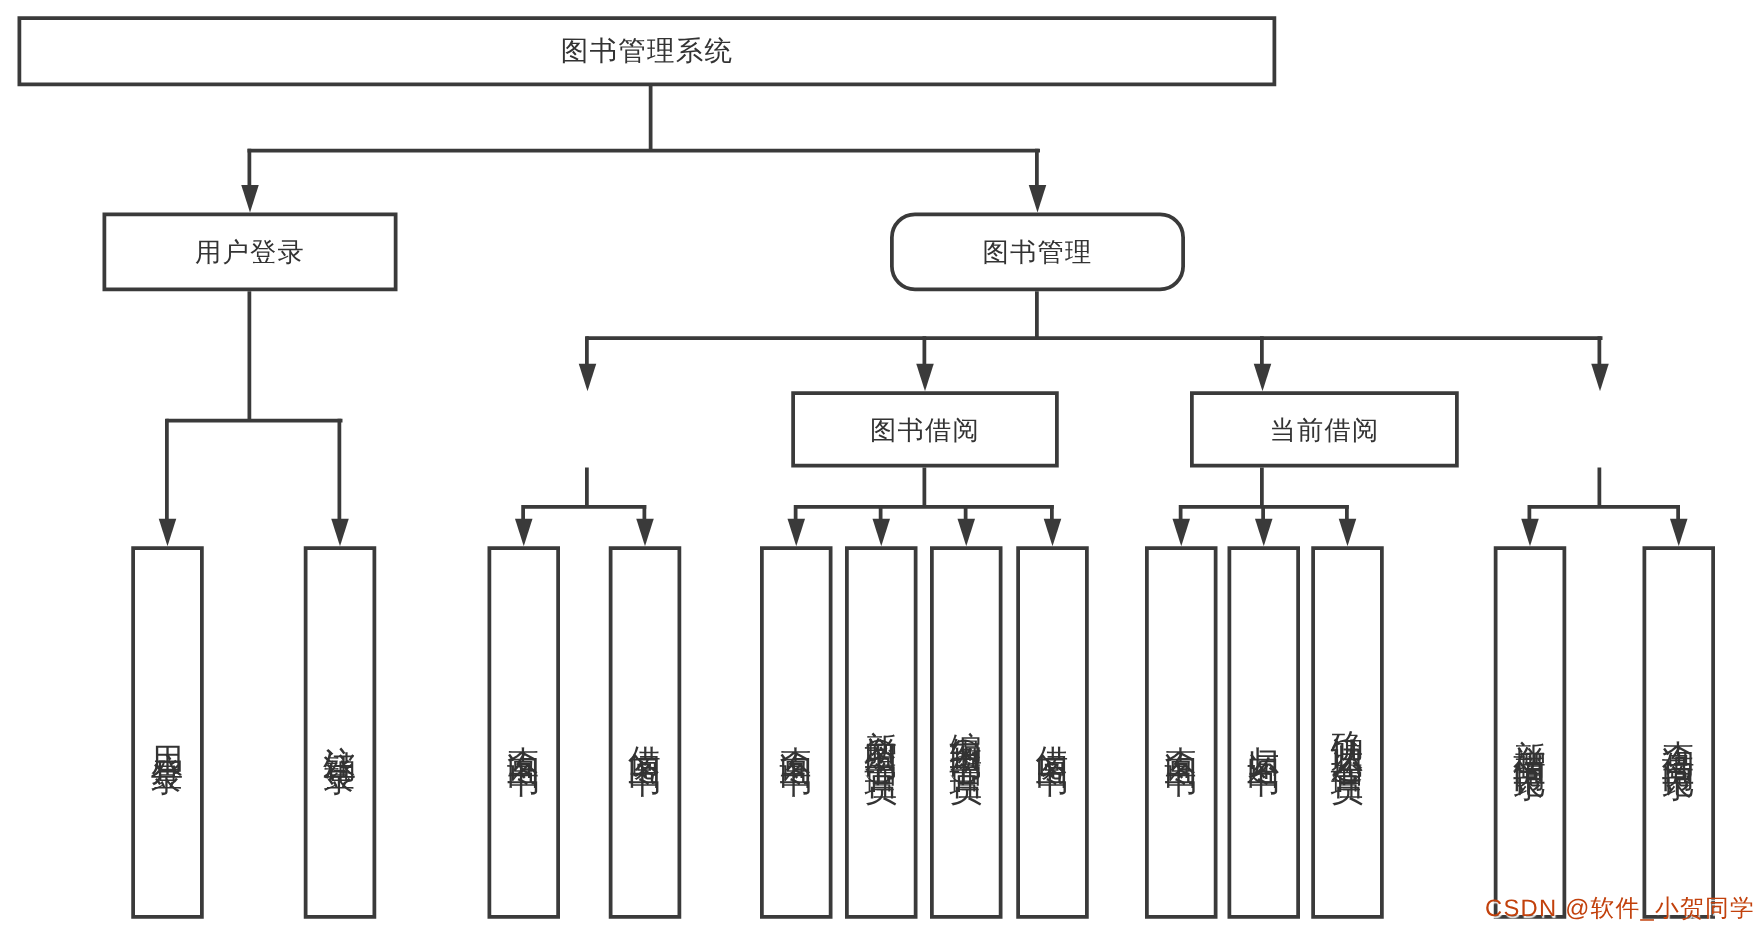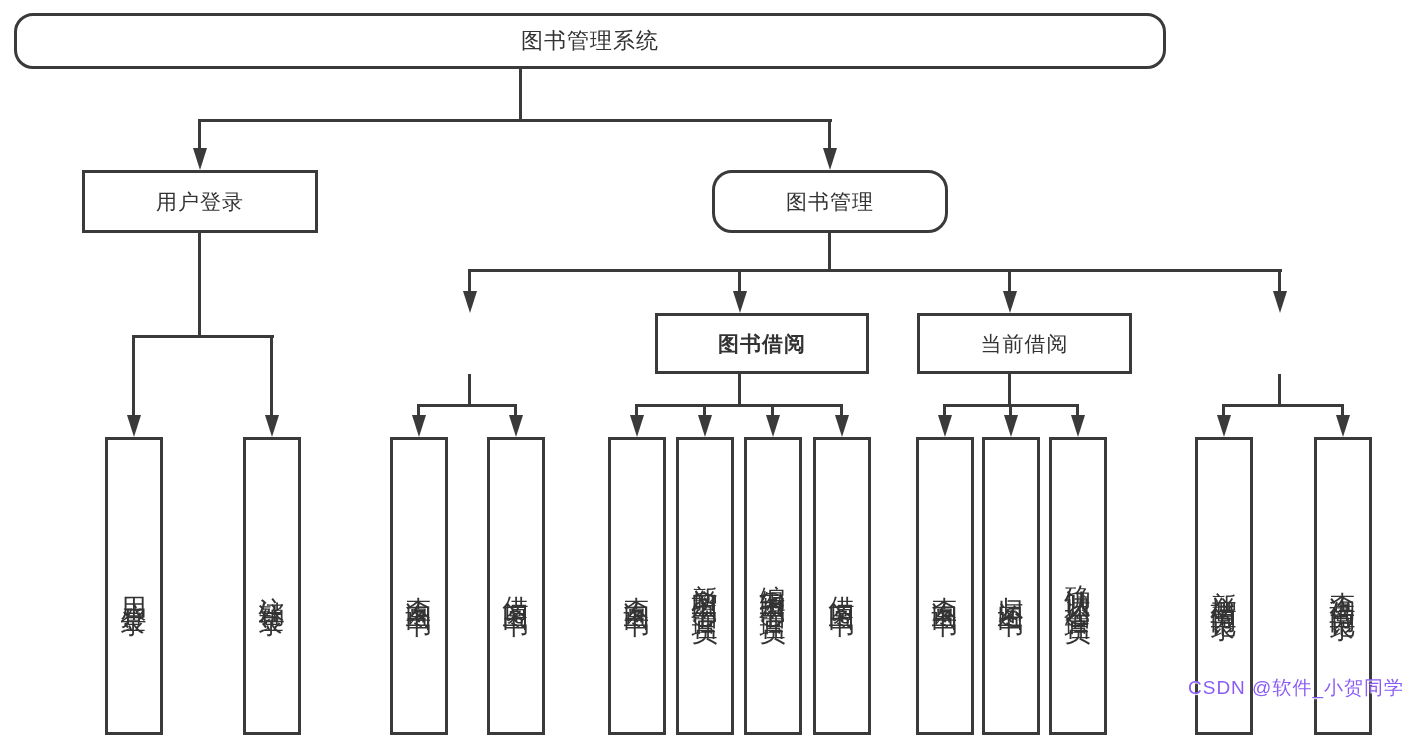--- a/index.html
+++ b/index.html
@@ -39,35 +39,35 @@
   .arrow {
     position: absolute;
     width: 0; height: 0;
     border-left: 7px solid transparent;
     border-right: 7px solid transparent;
     border-top: 22px solid #3a3a3a;
   }
   .watermark {
     position: absolute;
     left: 1188px;
-    top: 675px;
+    top: 714px;
     font-size: 19px;
     letter-spacing: 1px;
-    color: #8b5cf6;
+    color: #c2410c;
     text-shadow: 1px 1px 1px #ffffff;
     white-space: nowrap;
     z-index: 10;
   }
 </style>
 </head>
 <body>
 
 <div id="canvas">
 
-  <div class="box" style="left:14px; top:13px; width:1152px; height:56px;border-radius:19px;">
+  <div class="box" style="left:14px; top:13px; width:1007px; height:56px;">
     <span class="hlabel title-label">图书管理系统</span>
   </div>
 
   <div class="vline" style="left:519px; top:68px; height:52px;"></div>
   <div class="hline" style="left:198px; top:119px; width:634px;"></div>
   <div class="vline" style="left:198px; top:119px; height:31px;"></div>
   <div class="arrow" style="left:193px; top:148px;"></div>
   <div class="vline" style="left:828px; top:119px; height:31px;"></div>
   <div class="arrow" style="left:823px; top:148px;"></div>
 
@@ -89,24 +89,24 @@
   <div class="hline" style="left:469px; top:269px; width:813px;"></div>
   <div class="vline" style="left:468px; top:269px; height:24px;"></div>
   <div class="arrow" style="left:463px; top:291px;"></div>
   <div class="vline" style="left:738px; top:269px; height:24px;"></div>
   <div class="arrow" style="left:733px; top:291px;"></div>
   <div class="vline" style="left:1008px; top:269px; height:24px;"></div>
   <div class="arrow" style="left:1003px; top:291px;"></div>
   <div class="vline" style="left:1278px; top:269px; height:24px;"></div>
   <div class="arrow" style="left:1273px; top:291px;"></div>
 
-  <div class="box" style="left:655px; top:313px; width:214px; height:61px;font-weight:bold;">
+  <div class="box" style="left:633px; top:313px; width:214px; height:61px;">
     <span class="hlabel">图书借阅</span>
   </div>
-  <div class="box" style="left:917px; top:313px; width:215px; height:61px;">
+  <div class="box" style="left:952px; top:313px; width:215px; height:61px;">
     <span class="hlabel">当前借阅</span>
   </div>
 
   <div class="vline" style="left:468px; top:374px; height:31px;"></div>
   <div class="hline" style="left:418px; top:404px; width:99px;"></div>
   <div class="vline" style="left:417px; top:404px; height:13px;"></div>
   <div class="arrow" style="left:412px; top:415px;"></div>
   <div class="vline" style="left:514px; top:404px; height:13px;"></div>
   <div class="arrow" style="left:509px; top:415px;"></div>
 

